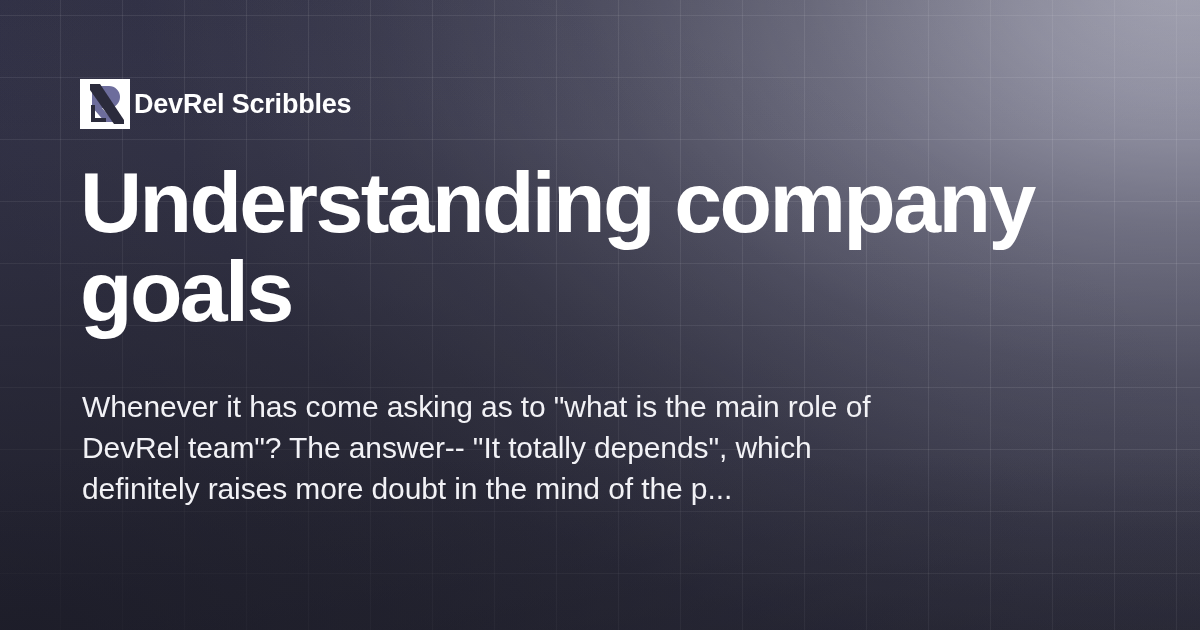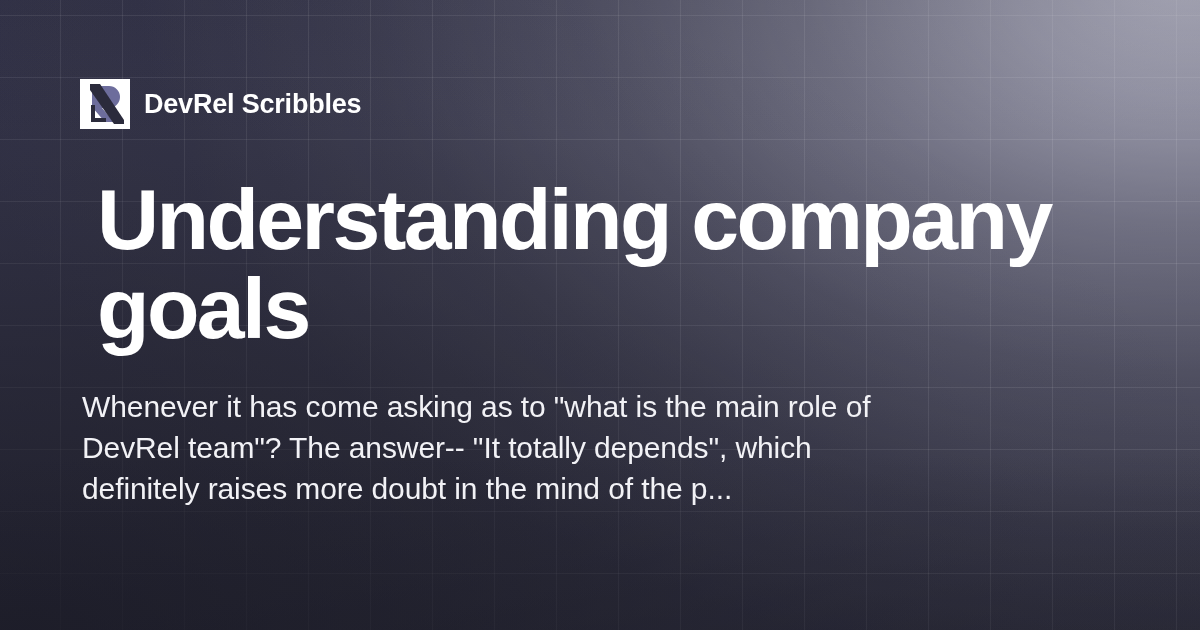--- a/index.html
+++ b/index.html
@@ -82,21 +82,21 @@
     height: 630px;
     z-index: 5;
   }
 
   .brand {
     position: absolute;
     top: 79px;
     left: 0;
     display: flex;
     align-items: center;
-    gap: 14px;
+    gap: 4px;
   }
 
   .brand-logo {
     width: 50px;
     height: 50px;
     background: #ffffff;
     flex: 0 0 50px;
     display: block;
     border-radius: 1px;
   }
@@ -108,21 +108,21 @@
     letter-spacing: -0.2px;
     color: #ffffff;
     white-space: nowrap;
   }
 
   .headline {
     position: absolute;
     top: 158px;
     left: 0;
     width: 1010px;
-    margin: 17px;
+    margin: 0;
     font-size: 86px;
     line-height: 1.04;
     font-weight: 700;
     letter-spacing: -2.6px;
     color: #ffffff;
     word-wrap: break-word;
   }
 
   .excerpt {
     position: absolute;

